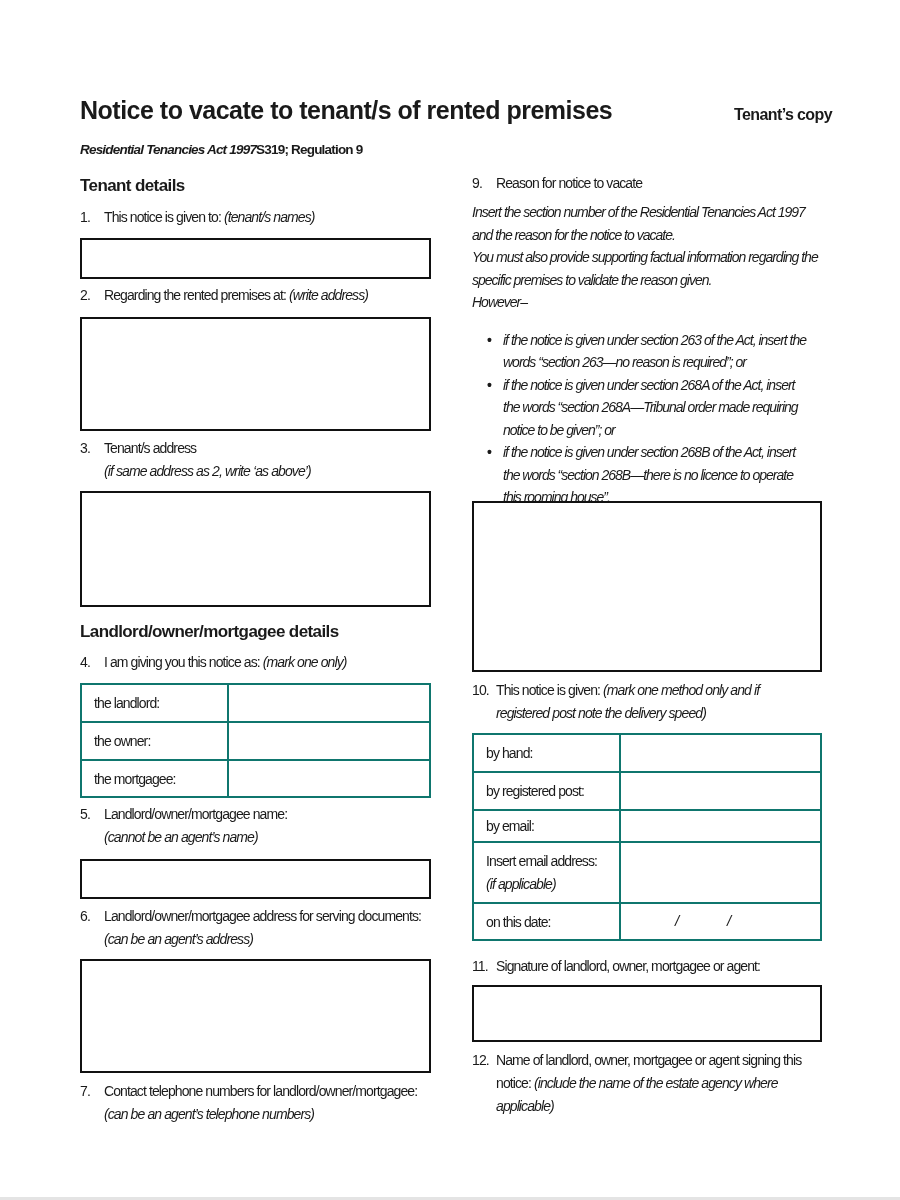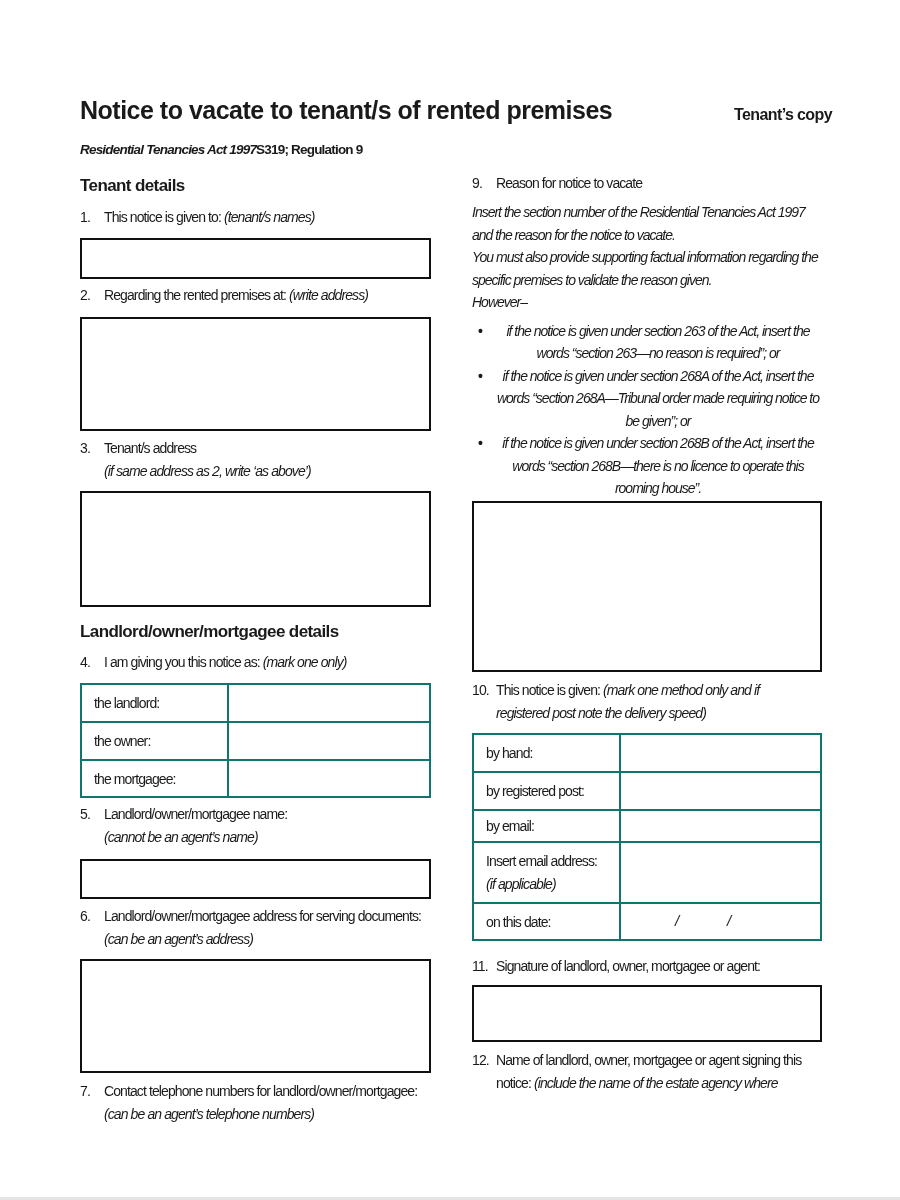--- a/index.html
+++ b/index.html
@@ -15,21 +15,21 @@
     .section { font-size: 17px; font-weight: bold; letter-spacing: -0.6px; white-space: nowrap; }
     .q { font-size: 14px; letter-spacing: -0.9px; line-height: 23px; white-space: nowrap; }
     .q .num { display: inline-block; width: 24px; }
     .q .num2 { display: inline-block; width: 24px; }
     .q i, .hint { }
     .indent { padding-left: 24px; }
     .box { border: 2px solid #111; box-sizing: border-box; background: #fff; }
     table.grid { border-collapse: collapse; position: absolute; }
     table.grid td { border: 2px solid #0f766e; font-size: 14px; letter-spacing: -0.9px; padding: 0 12px; vertical-align: middle; }
     .instr { font-size: 14px; font-style: italic; letter-spacing: -1px; line-height: 22.5px; }
-    .bullets { margin: 6px; padding: 0; list-style: none; text-align: center; }
+    .bullets { margin: 15px; padding: 0; list-style: none; }
     .bullets li { position: relative; padding-left: 16px; }
     .bullets li::before { content: "\2022"; position: absolute; left: 0; top: 0; font-style: normal; font-weight: bold; }
     .slash { position: absolute; font-style: italic; font-size: 15px; }
     .bottom-line { left: 0; top: 1197px; width: 900px; height: 3px; background: #e4e4e4; }
   </style>
 </head>
 <body>
 
 <div class="abs title">Notice to vacate to tenant/s of rented premises</div>
 <div class="abs copy">Tenant’s copy</div>
@@ -143,15 +143,16 @@
   </table>
 
 <div class="abs q" style="left:472px; top:955px;">
   <span class="num2">11.</span><span>Signature of landlord, owner, mortgagee or agent:</span>
 </div>
 <div class="abs box" style="left:472px; top:985px; width:350px; height:57px;"></div>
 
 <div class="abs q" style="left:472px; top:1049px;">
   <div><span class="num2">12.</span><span>Name of landlord, owner, mortgagee or agent signing this</span></div>
   <div class="indent"><span>notice: </span><i>(include the name of the estate agency where</i></div>
+  <div class="indent"><i>applicable)</i></div>
 </div>
 
 <div class="abs bottom-line"></div>
 
 </body></html>

